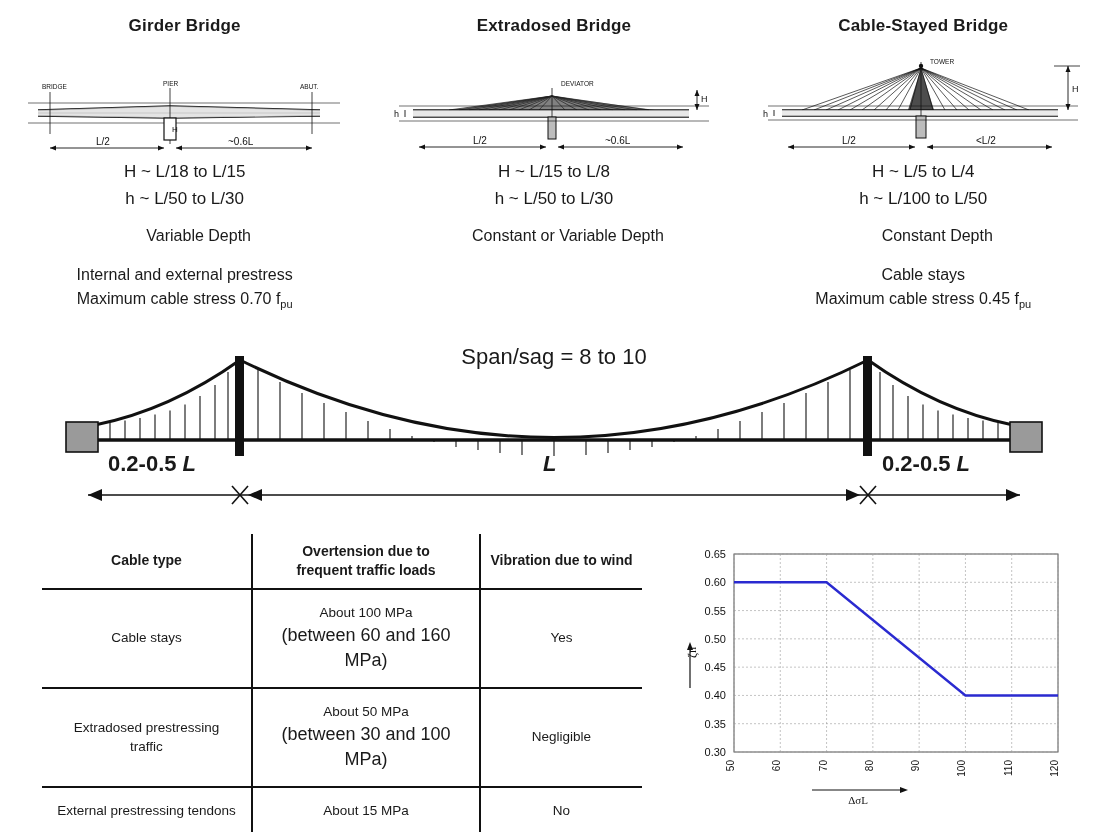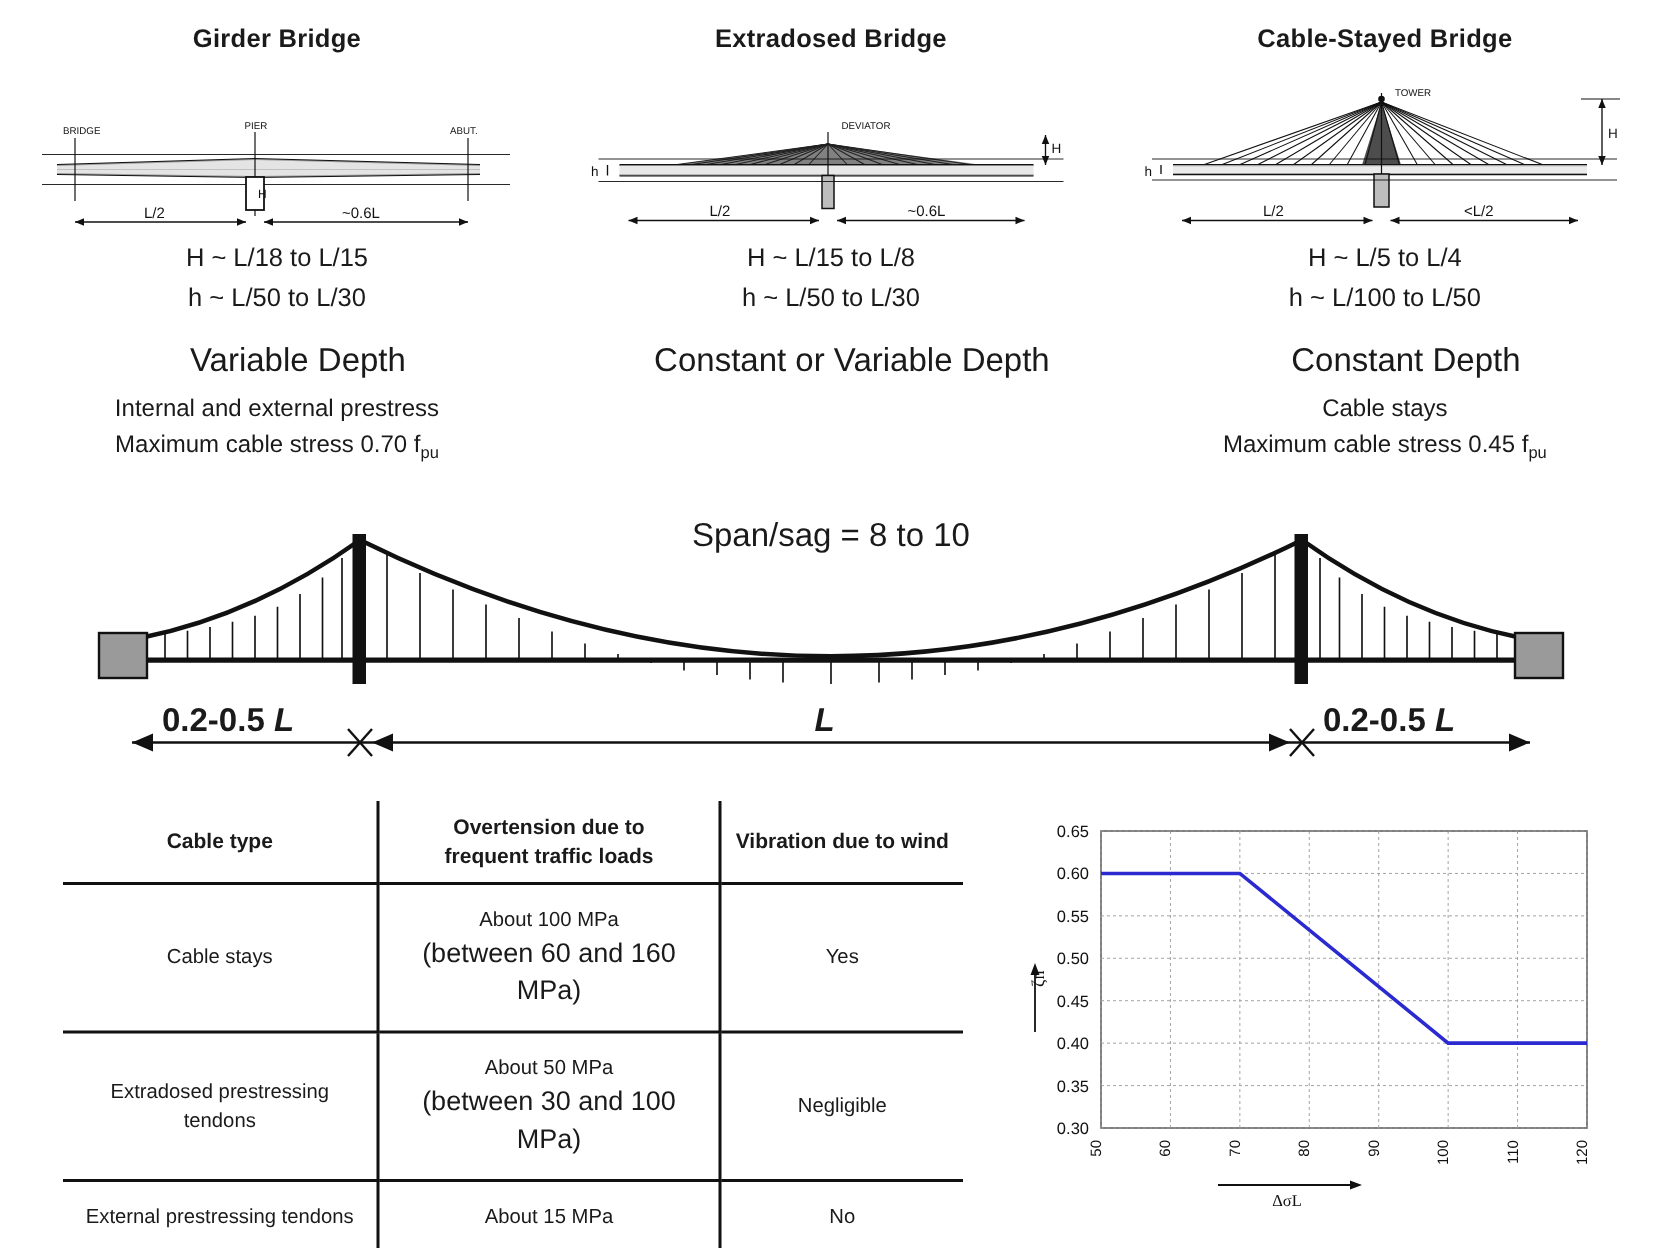--- a/index.html
+++ b/index.html
@@ -12,32 +12,32 @@
     overflow:hidden;
   }
   .page{position:relative;width:1108px;height:832px;}
 
   
   .cols{display:flex;width:1108px;height:340px;}
   .col{width:369.3px;display:flex;flex-direction:column;align-items:center;}
   .col-title{font-size:17px;font-weight:bold;letter-spacing:.2px;margin-top:16px;}
   .sketch{position:relative;width:330px;height:110px;margin-top:12px;}
   .formula{font-size:17px;margin-top:2px;line-height:1.45;text-align:center;}
-  .depth{font-size:22px;margin-top:16px;text-align:center;margin-left:28px;}
-  .prestress{font-size:16px;margin-top:8px;text-align:center;line-height:1.5;}
+  .depth{font-size:16px;margin-top:16px;text-align:center;margin-left:28px;}
+  .prestress{font-size:16px;margin-top:18px;text-align:center;line-height:1.5;}
   .prestress sub{font-size:11px;}
 
   
   .susp-wrap{position:relative;width:1108px;height:180px;}
   .span-sag{
     position:absolute;left:0;right:0;top:4px;text-align:center;
     font-size:22px;
   }
 
-  .dim-row{position:absolute;left:0;top:140px;width:1004px;height:40px;text-decoration:underline;}
+  .dim-row{position:absolute;left:0;top:124px;width:1004px;height:40px;text-decoration:underline;}
   .dim-label{position:absolute;font-size:22px;font-weight:bold;}
   .dim-label i{font-style:italic;}
 
   
   .bottom{position:relative;width:992px;height:300px;}
   table.ctable{
     position:absolute;left:42px;top:14px;width:600px;height:268px;
     border-collapse:collapse;font-size:13.5px;text-align:center;
   }
   table.ctable th{
@@ -358,21 +358,21 @@
           <td>Cable stays</td>
           <td>
             <div>About 100 MPa</div>
             <div class="sub">(between 60 and 160 MPa)</div>
           </td>
           <td>Yes</td>
         </tr>
         <tr>
           <td>
             <div>Extradosed prestressing</div>
-            <div>tendons</div>
+            <div>traffic</div>
           </td>
           <td>
             <div>About 50 MPa</div>
             <div class="sub">(between 30 and 100 MPa)</div>
           </td>
           <td>Negligible</td>
         </tr>
         <tr>
           <td>External prestressing tendons</td>
           <td>

